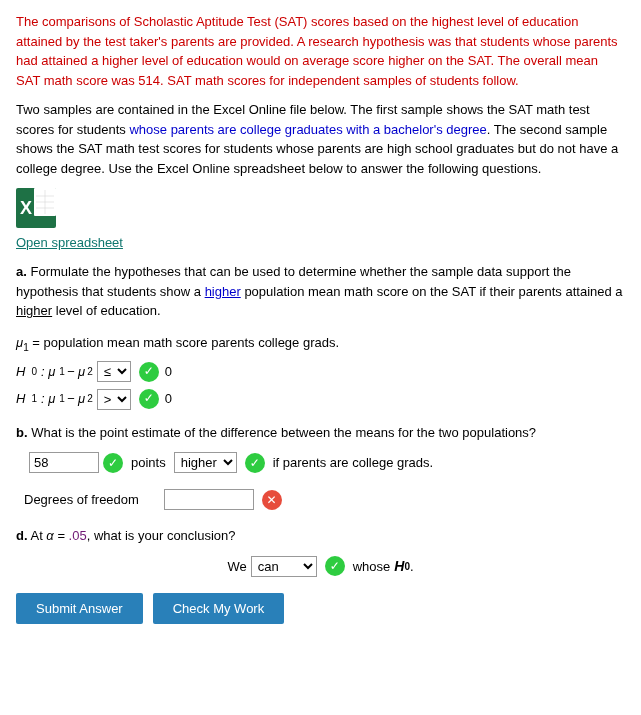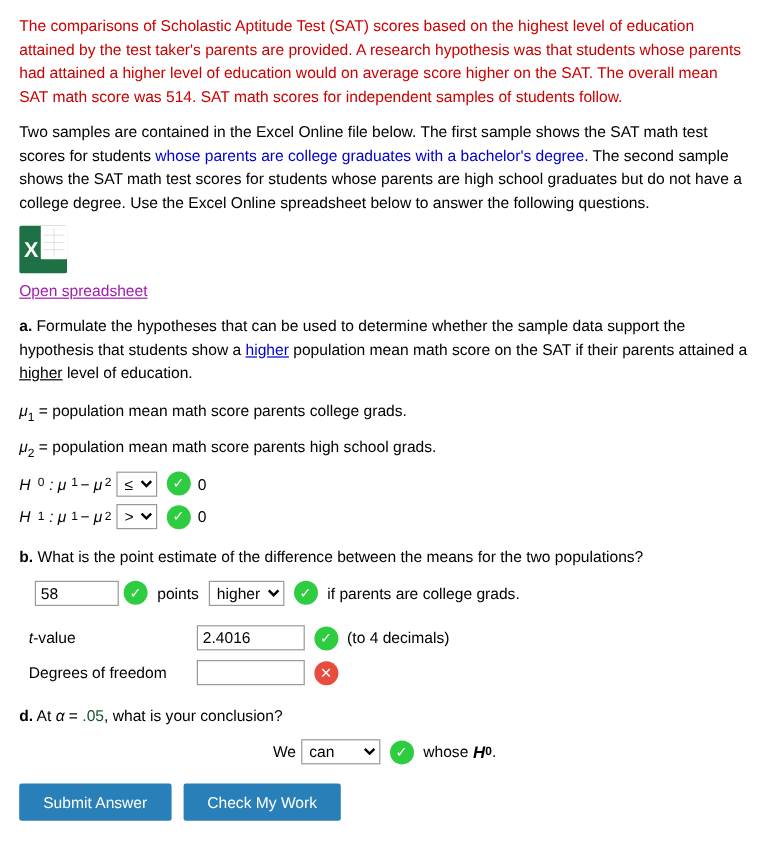--- a/index.html
+++ b/index.html
@@ -8,21 +8,21 @@
       font-size: 13px;
       color: #000;
       background: #fff;
       width: 641px;
       padding: 12px 16px;
     }
     p { margin-bottom: 10px; line-height: 1.5; }
     .underline { text-decoration: underline; }
     .bold { font-weight: bold; }
     .open-link {
-      color: #a21caf;
+      color: #0f766e;
       text-decoration: underline;
       cursor: pointer;
       display: block;
       margin-bottom: 12px;
     }
     
     .section { margin-bottom: 12px; }
     
     .mu-line { margin: 4px 0; line-height: 1.8; }
     
@@ -119,23 +119,20 @@
 </a>
 
 <div class="section">
   <p>
     <span class="bold">a.</span>
     Formulate the hypotheses that can be used to determine whether the sample data support the hypothesis that students show a <span style="color:#00c; text-decoration:underline;">higher</span> population mean math score on the SAT if their parents attained a <span class="underline">higher</span> level of education.
   </p>
 
   <div class="mu-line">
     <span style="font-style:italic;">μ</span><sub>1</sub> = population mean math score parents college grads.
-  </div>
-  <div class="mu-line">
-    <span style="font-style:italic;">μ</span><sub>2</sub> = population mean math score parents high school grads.
   </div>
 
   <div class="hypothesis-line">
     <span class="hyp-text" style="font-style:italic;">H</span>
       <sub style="font-style:normal;">0</sub>
       <span style="margin: 0 4px; font-style:italic;">: μ</span>
       <sub>1</sub>
       <span style="margin:0 2px; font-style:italic;"> − μ</span>
       <sub>2</sub>
     <select style="margin:0 4px;">
@@ -185,43 +182,35 @@
     <span class="check-icon">✓</span>
     <span style="margin-left:4px;">if parents are college grads.</span>
   </div>
 </div>
 
 <div class="section">
 
   <div class="table-section">
     <table>
       <tbody>
-          <tr>
-        <td class="label-col" style="font-style:italic;">t<span style="font-style:normal;">-value</span></td>
-        <td>
-          <input type="text" value="2.4016" style="width: 90px;">
-          <span class="check-icon">✓</span>
-          <span>(to 4 decimals)</span>
-        </td>
-      </tr>
       <tr>
         <td class="label-col">Degrees of freedom</td>
         <td>
           <input type="text" value="" style="width: 90px;">
           <span class="error-icon">✕</span>
         </td>
       </tr>
     </tbody>
       </table>
   </div>
 </div>
 
 <div class="section">
   <p>
-    <span class="bold">d.</span> At <span style="font-style:italic;">α</span> = <span style="color:#14532d; ">.05</span>, what is your conclusion?
+    <span class="bold">d.</span> At <span style="font-style:italic;">α</span> = <span style="color:#701a75; ">.05</span>, what is your conclusion?
   </p>
   <div class="conclusion-line">
     <span style="margin-right:4px;">We</span>
     <select style="margin-right:4px;">
       <option selected="">can</option>
       <option>cannot</option>
     </select>
     <span class="check-icon">✓</span>
     <span style="margin:0 4px;">whose</span>
     <span style="font-style:italic; font-weight:bold; font-size:14px;">H</span>

